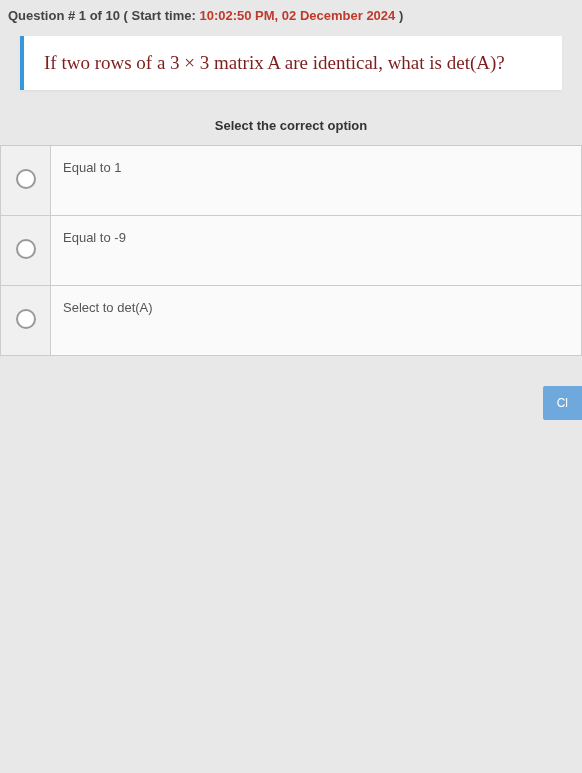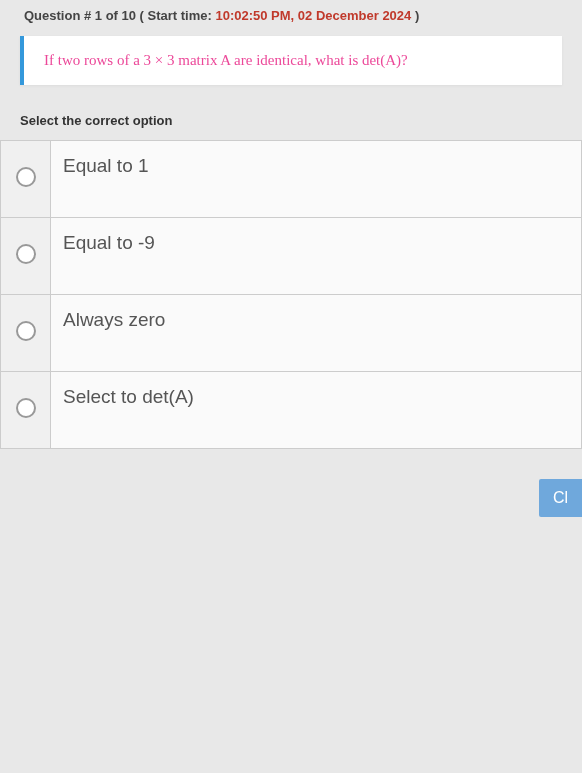--- a/index.html
+++ b/index.html
@@ -9,65 +9,66 @@
     }
     body {
       font-family: Arial, sans-serif;
       background: #e8e8e8;
       width: 582px;
       height: 773px;
       overflow: hidden;
       color: #333;
     }
     .header {
-      padding: 8px 24px;
+      padding: 8px 8px;
       font-size: 13px;
       font-weight: bold;
       color: #444;
     }
     .header .start-time {
       color: #c0392b;
       font-weight: bold;
     }
     .question-card {
       background: #fff;
       margin: 5px 20px 20px 20px;
       border-left: 4px solid #3498db;
       padding: 16px 20px;
-      font-size: 15px;
-      color: #ec4899;
+      font-size: 19px;
+      color: #7f1d1d;
       font-family: Georgia, serif;
       box-shadow: 0 1px 3px rgba(0,0,0,0.05);
     }
     .select-label {
       font-size: 13px;
       font-weight: bold;
       color: #333;
       padding: 8px 20px 12px 20px;
+      text-align: center;
     }
     .options-table {
       width: 100%;
       border-collapse: collapse;
       background: #f5f5f5;
     }
     .option-row {
       border: 1px solid #ccc;
     }
     .radio-cell {
       width: 50px;
       border: 1px solid #ccc;
       text-align: center;
       vertical-align: middle;
       padding: 20px 0;
       background: #f0f0f0;
     }
     .label-cell {
       border: 1px solid #ccc;
       padding: 14px 12px 40px 12px;
-      font-size: 19px;
+      font-size: 13px;
       color: #555;
       background: #fafafa;
       vertical-align: top;
     }
     .radio-circle {
       display: inline-block;
       width: 20px;
       height: 20px;
       border: 2px solid #999;
       border-radius: 50%;
@@ -75,21 +76,21 @@
     }
     .button-area {
       text-align: right;
       padding: 30px 0 0 0;
     }
     .clear-btn {
       background: #6fa8dc;
       color: #fff;
       border: none;
       padding: 10px 14px;
-      font-size: 16px;
+      font-size: 12px;
       cursor: pointer;
       border-radius: 2px 0 0 2px;
     }
   </style>
 </head>
 <body>
 
 <div class="header">
   <span>Question # 1 of 10</span>
   <span>( Start time: </span><span class="start-time">10:02:50 PM, 02 December 2024</span><span> )</span>
@@ -112,26 +113,20 @@
   <tr class="option-row">
     <td class="radio-cell">
       <span class="radio-circle"></span>
     </td>
     <td class="label-cell">Equal to -9</td>
   </tr>
   <tr class="option-row">
     <td class="radio-cell">
       <span class="radio-circle"></span>
     </td>
-    <td class="label-cell">Always zero</td>
-  </tr>
-  <tr class="option-row">
-    <td class="radio-cell">
-      <span class="radio-circle"></span>
-    </td>
     <td class="label-cell">Select to det(A)</td>
   </tr>
 </tbody>
   </table>
 
 <div class="button-area">
   <button class="clear-btn">Cl</button>
 </div>
 
 </body></html>

